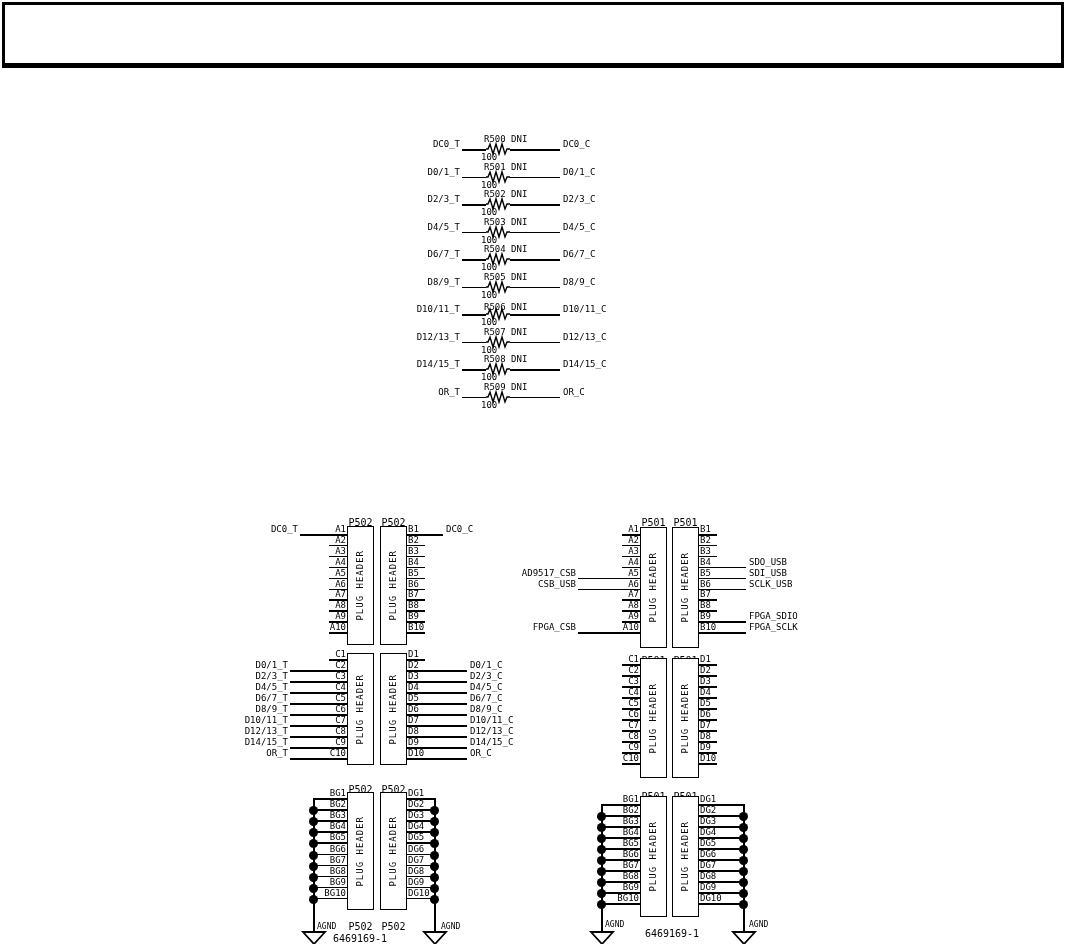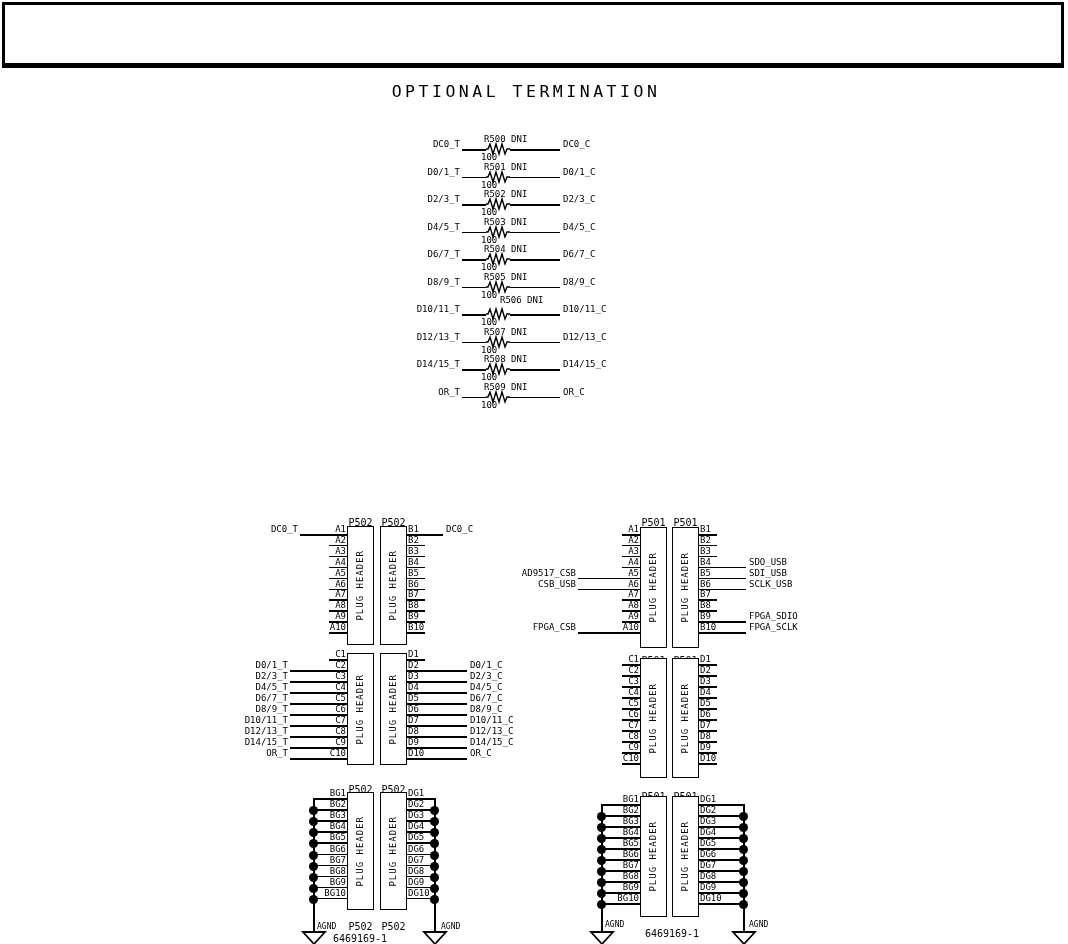--- a/index.html
+++ b/index.html
@@ -31,21 +31,20 @@
     font-size:9px; line-height:9px; letter-spacing:1px; white-space:nowrap;
   }
   .dot { position:absolute; width:9px; height:9px; border-radius:50%; background:#000; }
   svg { position:absolute; overflow:visible; }
 </style>
 </head>
 <body>
 
 <div id="schematic">
   <div id="titleblock"></div>
-  <div id="pagetitle">OPTIONAL TERMINATION</div>
 <div class="lbl r " style="left: 310px; width: 150px; top: 140px;">DC0_T</div>
     <div class="ln" style="left: 462px; top: 149px; width: 24px;"></div>
     <svg width="24" height="12" style="left: 486px; top: 143px;">
       <polyline points="0,6 2,6 4,1 7,11 10,1 13,11 16,1 19,11 21,6 24,6" fill="none" stroke="#000" stroke-width="1.4"></polyline>
     </svg>
     <div class="ln" style="left: 510px; top: 149px; width: 50px;"></div>
     <div class="lbl " style="left: 563px; top: 140px;">DC0_C</div>
     <div class="lbl " style="left: 484px; top: 135px;">R500 DNI</div>
     <div class="lbl " style="left: 481px; top: 153px;">100</div>
     <div class="lbl r " style="left: 310px; width: 150px; top: 167.5px;">D0/1_T</div>
@@ -93,21 +92,21 @@
     <div class="lbl " style="left: 563px; top: 277.5px;">D8/9_C</div>
     <div class="lbl " style="left: 484px; top: 272.5px;">R505 DNI</div>
     <div class="lbl " style="left: 481px; top: 290.5px;">100</div>
     <div class="lbl r " style="left: 310px; width: 150px; top: 305px;">D10/11_T</div>
     <div class="ln" style="left: 462px; top: 314px; width: 24px;"></div>
     <svg width="24" height="12" style="left: 486px; top: 308px;">
       <polyline points="0,6 2,6 4,1 7,11 10,1 13,11 16,1 19,11 21,6 24,6" fill="none" stroke="#000" stroke-width="1.4"></polyline>
     </svg>
     <div class="ln" style="left: 510px; top: 314px; width: 50px;"></div>
     <div class="lbl " style="left: 563px; top: 305px;">D10/11_C</div>
-    <div class="lbl " style="left: 484px; top: 296px; margin-left: 16px;">R506 DNI</div>
+    <div class="lbl " style="left: 484px; top: 303px;">R506 DNI</div>
     <div class="lbl " style="left: 481px; top: 318px;">100</div>
     <div class="lbl r " style="left: 310px; width: 150px; top: 332.5px;">D12/13_T</div>
     <div class="ln" style="left: 462px; top: 341.5px; width: 24px;"></div>
     <svg width="24" height="12" style="left: 486px; top: 335.5px;">
       <polyline points="0,6 2,6 4,1 7,11 10,1 13,11 16,1 19,11 21,6 24,6" fill="none" stroke="#000" stroke-width="1.4"></polyline>
     </svg>
     <div class="ln" style="left: 510px; top: 341.5px; width: 50px;"></div>
     <div class="lbl " style="left: 563px; top: 332.5px;">D12/13_C</div>
     <div class="lbl " style="left: 484px; top: 327.5px;">R507 DNI</div>
     <div class="lbl " style="left: 481px; top: 345.5px;">100</div>

